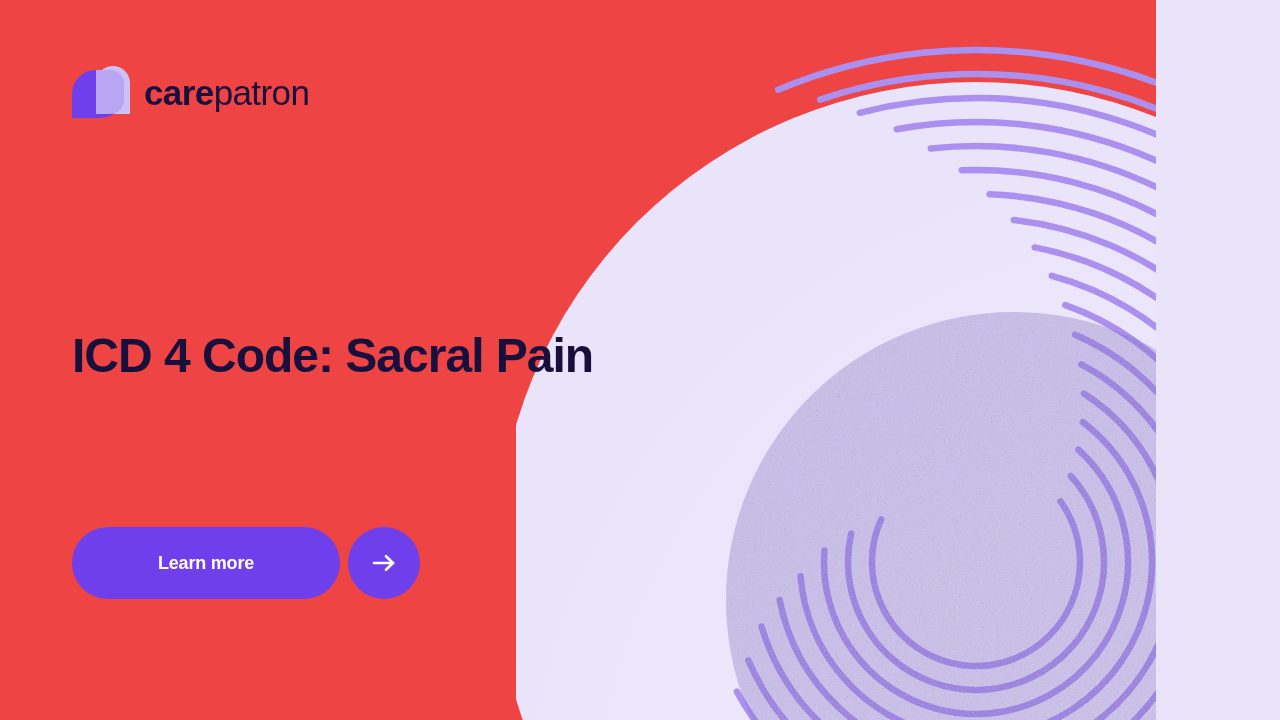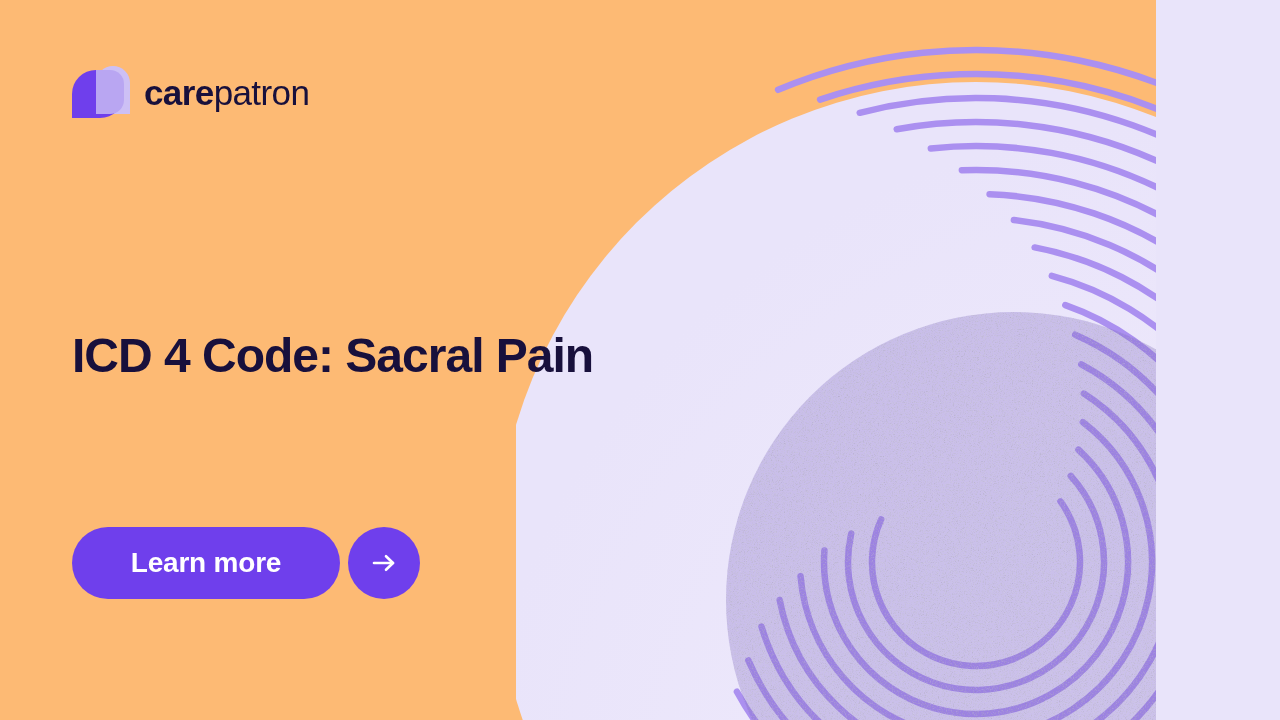--- a/index.html
+++ b/index.html
@@ -11,21 +11,21 @@
     height: 720px;
     overflow: hidden;
     font-family: "Liberation Sans", sans-serif;
     background: #e9e4fa;
   }
 
   #stage {
     position: relative;
     width: 1156px;
     height: 720px;
-    background: #fdba74;
+    background: #ef4444;
     overflow: hidden;
   }
 
   
   #artwork {
     position: absolute;
     top: 0;
     right: 0;
     width: 640px;
     height: 720px;
@@ -114,21 +114,21 @@
   }
   #learn-more-button {
     height: 72px;
     min-width: 268px;
     padding: 4px 34px;
     border: none;
     border-radius: 36px;
     background: #6f3fec;
     color: #ffffff;
     font-family: "Liberation Sans", sans-serif;
-    font-size: 28px;
+    font-size: 18px;
     font-weight: 700;
     letter-spacing: -0.2px;
     cursor: pointer;
     display: flex;
     align-items: center;
     justify-content: center;
   }
   #arrow-button {
     width: 72px;
     height: 72px;

